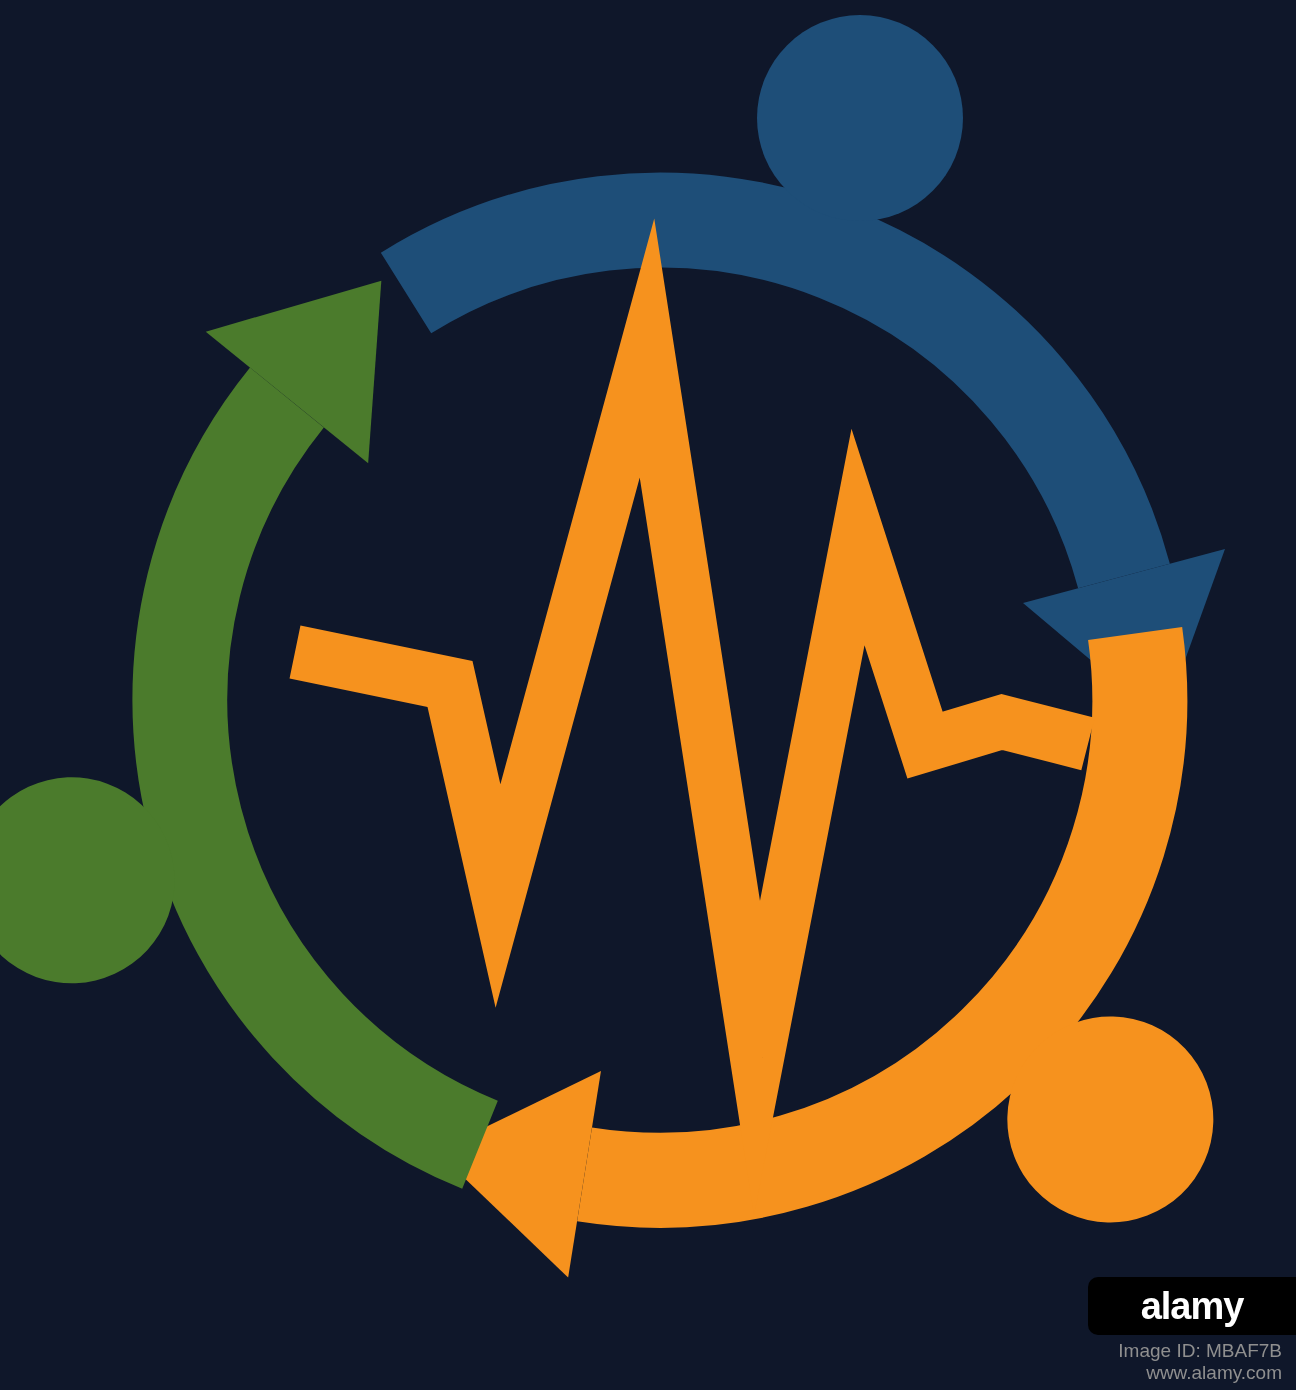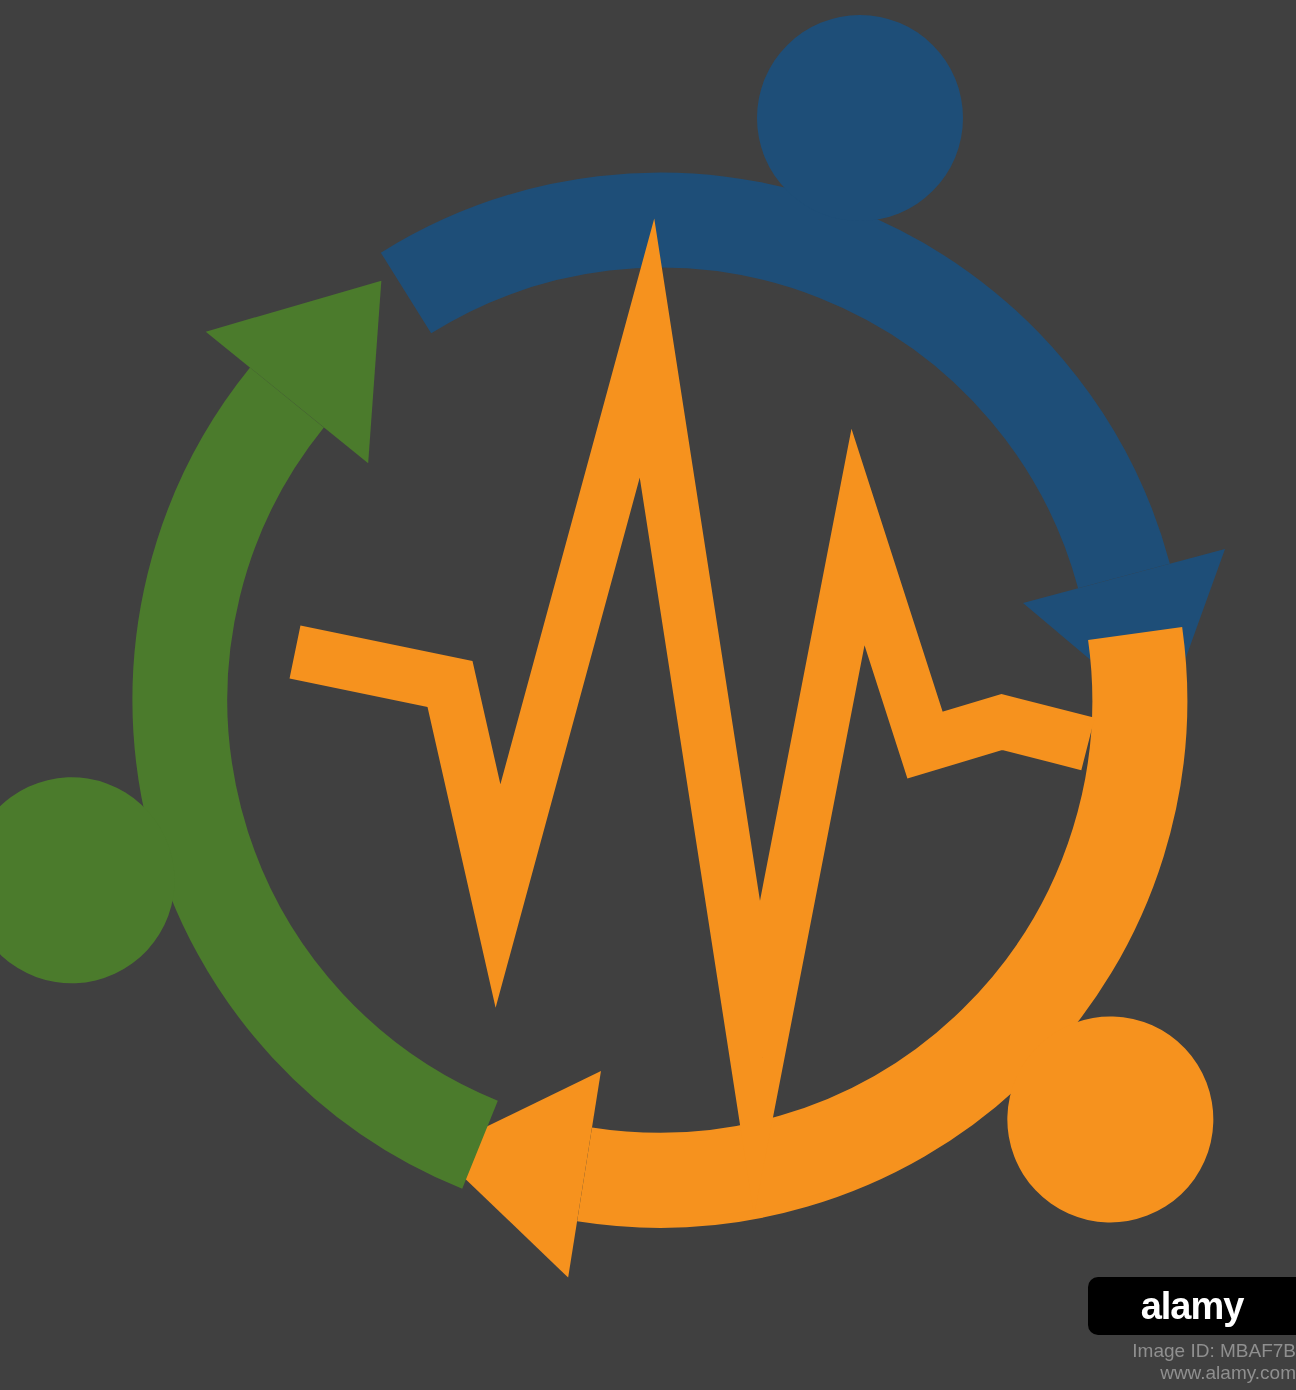--- a/index.html
+++ b/index.html
@@ -4,21 +4,21 @@
 <style>
   html, body {
     margin: 0;
     padding: 0;
     background: #ffffff;
   }
   .canvas {
     position: relative;
     width: 1296px;
     height: 1390px;
-    background: #404040;
+    background: #0f172a;
     overflow: hidden;
     font-family: "Liberation Sans", sans-serif;
   }
   .logo-svg {
     position: absolute;
     left: 0;
     top: 0;
     width: 1296px;
     height: 1390px;
   }
@@ -39,21 +39,21 @@
     justify-content: center;
   }
   .alamy-badge .brand {
     font-size: 38px;
     font-weight: bold;
     letter-spacing: -1px;
     line-height: 1;
   }
   .wm-meta {
     text-align: right;
-    padding: 5px 0 6px 0;
+    padding: 5px 14px 6px 0;
     font-size: 19px;
     line-height: 22px;
   }
 </style>
 </head>
 <body>
 
 <div class="canvas">
 
   <svg class="logo-svg" viewBox="0 0 1296 1390" xmlns="http://www.w3.org/2000/svg">

